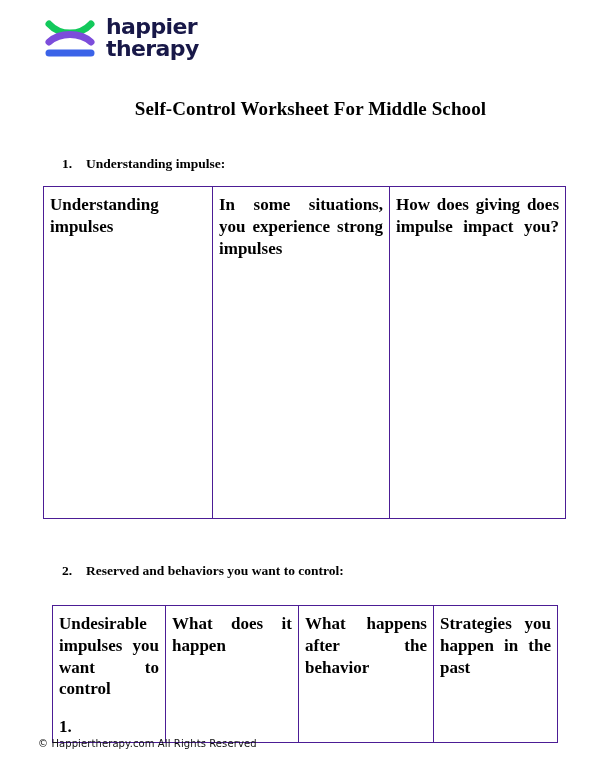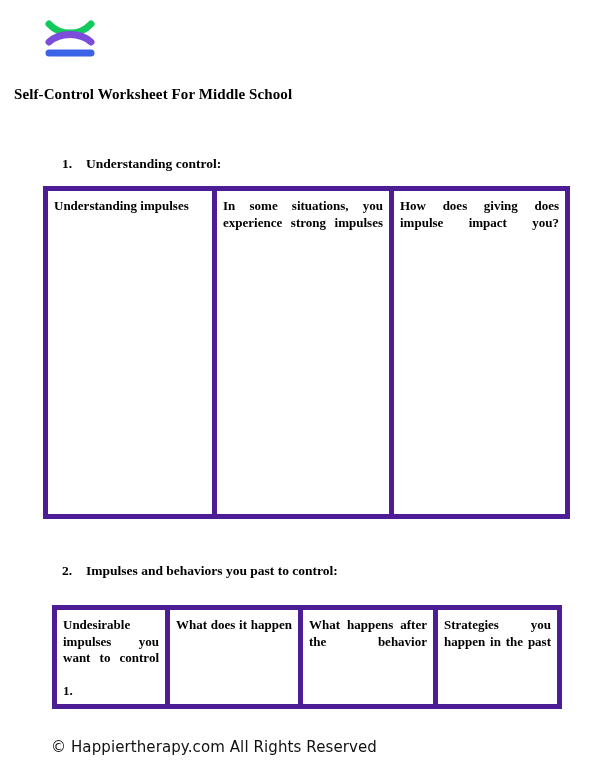--- a/index.html
+++ b/index.html
@@ -36,23 +36,24 @@
     font-size: 22px;
     line-height: 0.98;
     letter-spacing: -0.6px;
     color: #181848;
     margin-top: 1px;
   }
   .logo-wordmark div { display: block; }
 
   
   .doc-title {
+    text-align: center;
     font-weight: bold;
-    font-size: 15px;
-    margin: 26px 0 0 0;
+    font-size: 19px;
+    margin: 38px 0 0 0;
     padding-left: 14px;
     letter-spacing: 0.1px;
   }
 
   
   .section-heading {
     font-weight: bold;
     font-size: 13.5px;
     margin: 0;
     padding: 0;
@@ -67,23 +68,23 @@
   .sec2 { position: absolute; left: 62px; top: 563px; }
 
   
   table.wk {
     position: absolute;
     border-collapse: collapse;
     table-layout: fixed;
     background: #fff;
   }
   table.wk td {
-    border: 5px solid #4c1d95;
+    border: 1px solid #4c1d95;
     vertical-align: top;
-    font-size: 13px;
+    font-size: 17px;
     font-weight: bold;
     line-height: 1.28;
     padding: 7px 6px 4px 6px;
   }
   td.justify { text-align: justify; text-align-last: justify; margin-left: 16px; }
   td.justify .lastline { text-align-last: left; }
   td.plain { text-align: left; }
 
   
   #table-impulses {
@@ -101,66 +102,70 @@
     border-radius: 12px;
   }
   .cell-number {
     margin-top: 16px;
     font-weight: bold;
   }
 
   
   .footer {
     position: absolute;
-    left: 51px;
+    left: 38px;
     top: 738px;
     font-family: "DejaVu Sans", "Liberation Sans", sans-serif;
-    font-size: 15px;
+    font-size: 10px;
     color: #111111;
     letter-spacing: 0.1px;
   }
 </style>
 </head>
 <body>
 
 <div class="header">
   <div class="logo-mark">
     <svg viewBox="0 0 52 44" width="52" height="44" aria-hidden="true">
       <path d="M5 9 C16 21, 36 21, 47 9" fill="none" stroke="#12c95b" stroke-width="7" stroke-linecap="round"></path>
       <path d="M5 27 C16 17, 36 17, 47 27" fill="none" stroke="#7c4ddb" stroke-width="7" stroke-linecap="round"></path>
       <path d="M5 38 L47 38" fill="none" stroke="#3b63e8" stroke-width="7" stroke-linecap="round"></path>
     </svg>
   </div>
+  <div class="logo-wordmark">
+    <div>happier</div>
+    <div>therapy</div>
+  </div>
 </div>
 
 <div class="doc-title">Self-Control Worksheet For Middle School</div>
 
 <div class="section-heading sec1">
   <span class="num">1.</span>
-  <span>Understanding control:</span>
+  <span>Understanding impulse:</span>
 </div>
 
 <table class="wk" id="table-impulses">
   <colgroup>
     <col style="width:169px">
     <col style="width:177px">
     <col style="width:176px">
   </colgroup>
   <tbody>
     <tr>
       <td class="plain">Understanding impulses</td>
       <td class="justify">In some situations, you experience strong impulses</td>
       <td class="justify">How does giving does impulse impact you?</td>
     </tr>
   </tbody>
 </table>
 
 <div class="section-heading sec2">
   <span class="num">2.</span>
-  <span>Impulses and behaviors you past to control:</span>
+  <span>Reserved and behaviors you want to control:</span>
 </div>
 
 <table class="wk" id="table-behaviors">
   <colgroup>
     <col style="width:113px">
     <col style="width:133px">
     <col style="width:135px">
     <col style="width:124px">
   </colgroup>
   <tbody>

